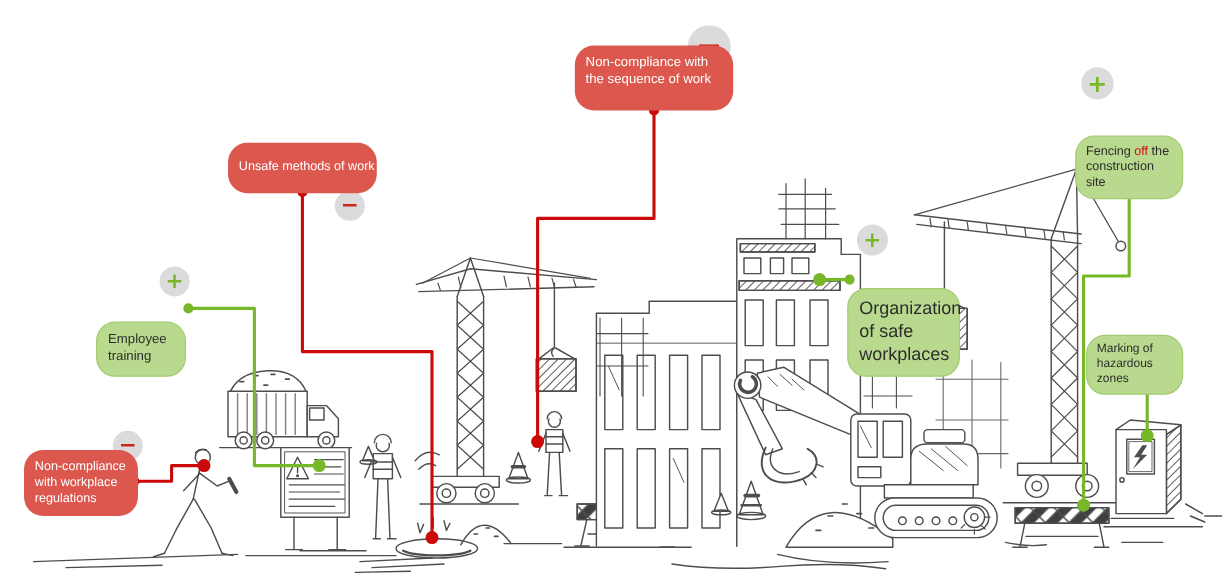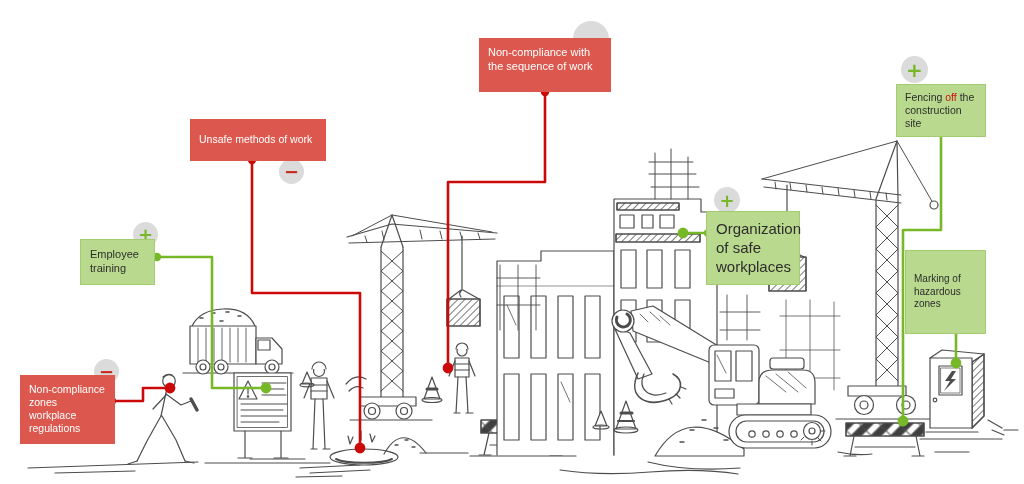--- a/index.html
+++ b/index.html
@@ -1,22 +1,22 @@
 <!DOCTYPE html>
 <html><head>
 <meta charset="utf-8">
 <style>
   html,body{margin:0;padding:0;background:#fff;}
   #stage{position:relative;width:1024px;height:484px;background:#ffffff;overflow:hidden;
          font-family:"Liberation Sans", sans-serif;}
   #scene{position:absolute;left:0;top:0;z-index:1;}
-  .callout{position:absolute;z-index:6;border-radius:0;padding:8px 9px;box-sizing:border-box;
+  .callout{position:absolute;z-index:6;border-radius:16px;padding:8px 9px;box-sizing:border-box;
            font-size:10.5px;line-height:1.25;}
   .callout.negative{background:#dc584e;color:#ffffff;}
-  .callout.positive{background:#b9da8e;color:#2d2d2d;border:1px solid #a3cb70;}
+  .callout.positive{background:#b9da8e;color:#2d2d2d;border:1px solid #a3cb70;margin-top:29px;}
   .callout .hl{color:#cc1111;}
   .nowrap{white-space:nowrap;}
   .badge{position:absolute;z-index:5;border-radius:50%;background:#dbdbdb;
          display:flex;align-items:center;justify-content:center;
          font-family:"DejaVu Sans", sans-serif;font-weight:bold;}
   .badge.neg{color:#c8281c;}
   .badge.pos{color:#77b829;}
   .badge-lg{width:36px;height:36px;font-size:26px;}
   .badge-sm{width:25px;height:25px;font-size:18px;}
 </style>
@@ -299,37 +299,37 @@
       <span>+</span>
     </div>
   <div class="badge badge-sm pos" style="left:901px;top:56px;width:27px;height:27px;font-size:20px">
       <span>+</span>
     </div>
 
   <div class="callout negative" style="left:479px;top:38px;width:132px;min-height:54px;font-size:11px">
     <span>Non-compliance with the sequence of work</span>
   </div>
 
-  <div class="callout negative nowrap" style="left:190px;top:119px;width:136px;height:42px;display:flex;align-items:center;padding:0 9px">
+  <div class="callout negative nowrap" style="left:190px;top:119px;width:124px;height:42px;display:flex;align-items:center;padding:0 9px">
     <span>Unsafe methods of work</span>
   </div>
 
   <div class="callout positive" style="left:80px;top:239px;width:75px;min-height:44px;font-size:11px">
     <span>Employee training</span>
   </div>
 
   <div class="callout negative" style="left:20px;top:375px;width:95px;min-height:52px">
-    <span>Non-compliance zones workplace regulations</span>
+    <span>Non-compliance with workplace regulations</span>
   </div>
 
   <div class="callout positive" style="left:706px;top:211px;width:94px;min-height:46px;font-size:15px">
     <span>Organization of safe workplaces</span>
   </div>
 
   <div class="callout positive" style="left:896px;top:84px;width:90px;min-height:40px;padding:6px 8px">
     <span>Fencing </span><span class="hl">off</span><span> the construction site</span>
   </div>
 
-  <div class="callout positive" style="left:905px;top:250px;width:81px;min-height:41px;padding:22px 8px;font-size:10px">
+  <div class="callout positive" style="left:905px;top:250px;width:81px;min-height:41px;padding:5px 8px;font-size:10px">
     <span>Marking of hazardous zones</span>
   </div>
 
 </div>
 
 </body></html>

